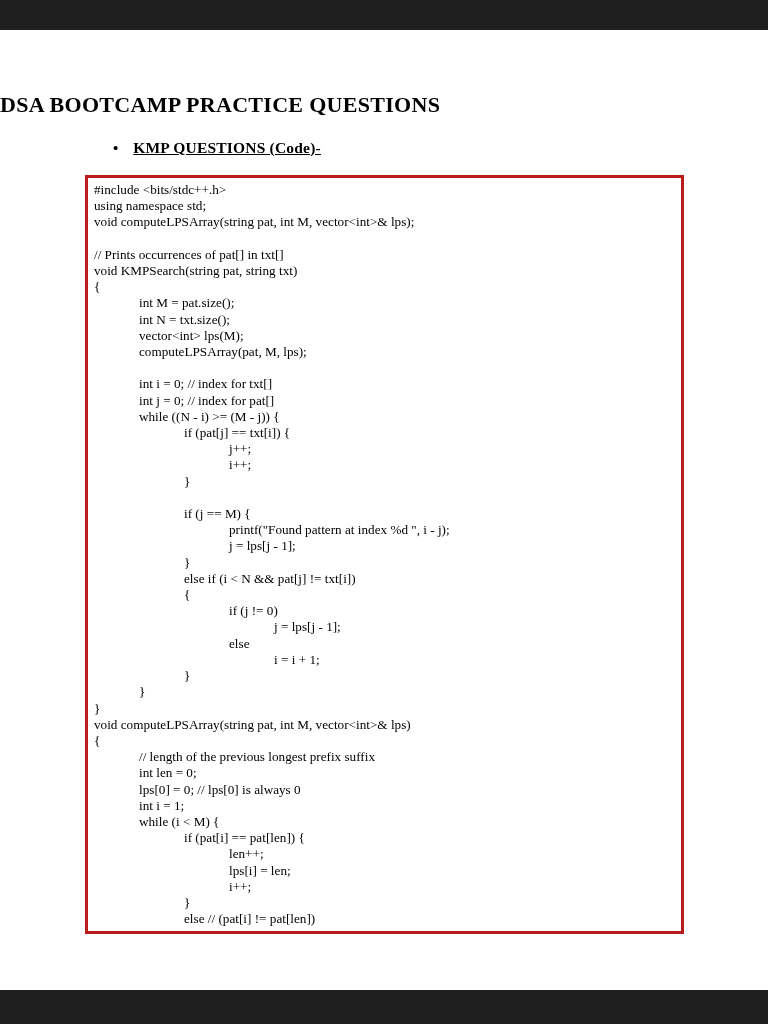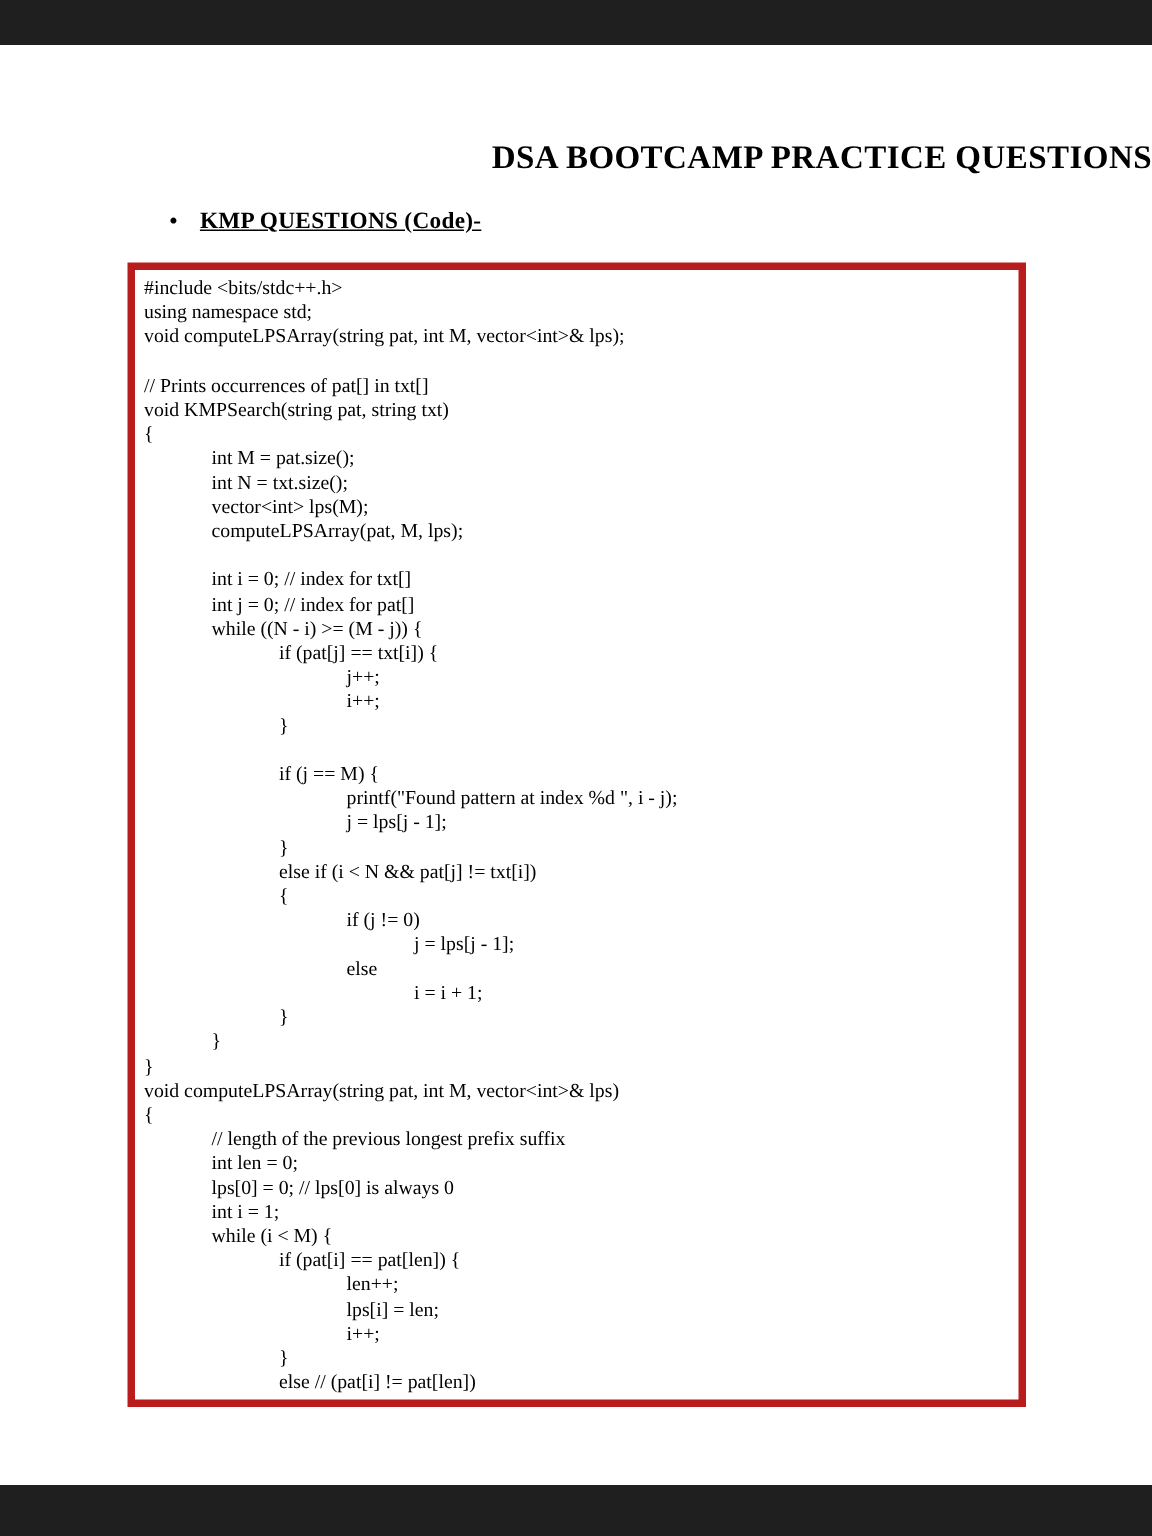--- a/index.html
+++ b/index.html
@@ -31,21 +31,21 @@
       position: absolute;
       left: 0; top: 30px;
       width: 768px; height: 960px;
       background: #ffffff;
       color: #000000;
     }
     .doc-title {
       position: absolute;
       left: 0; top: 62px;
       width: 768px;
-      text-align: right;
+      text-align: left;
       font-size: 22px;
       font-weight: bold;
       letter-spacing: 0.3px;
       font-family: "Liberation Serif", serif;
     }
     .section-heading-row {
       position: absolute;
       left: 113px; top: 109px;
       display: flex;
       align-items: baseline;
@@ -59,21 +59,21 @@
     }
     .section-heading-text {
       text-decoration: underline;
       letter-spacing: 0.2px;
     }
     .code-box {
       position: absolute;
       left: 85px; top: 145px;
       width: 599px;
       min-height: 755px;
-      border: 5px solid #b91c1c;
+      border: 3px solid #b91c1c;
       padding: 4px 6px 4px 6px;
       background: #ffffff;
     }
     pre.code {
       font-family: "Liberation Serif", serif;
       font-size: 13.2px;
       line-height: 16.2px;
       white-space: pre;
       tab-size: 8;
       -moz-tab-size: 8;

